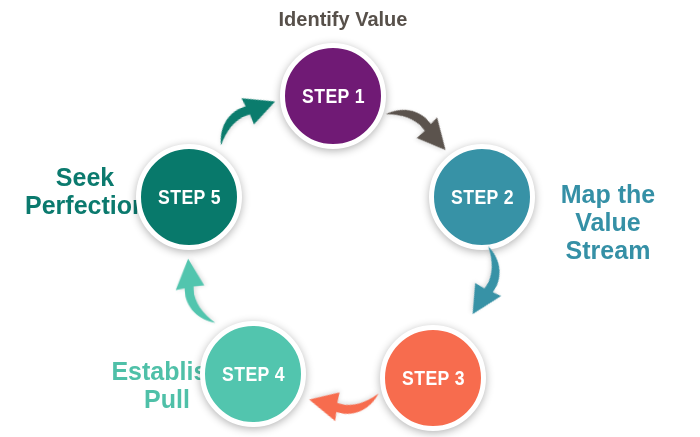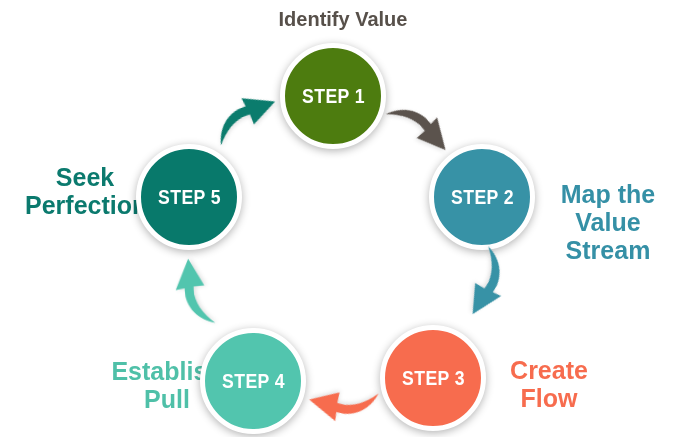--- a/index.html
+++ b/index.html
@@ -40,21 +40,21 @@
   .caption.big{font-size:20px;}
   .arrow{
     position:absolute;
     width:68px;height:42px;
     filter:drop-shadow(0 2px 2px rgba(0,0,0,0.12));
   }
   
   .pos-s1{left:280px;top:43px;}
   .pos-s2{left:429px;top:144px;}
   .pos-s3{left:380px;top:325px;justify-content:center;}
-  .pos-s4{left:200px;top:328px;}
+  .pos-s4{left:200px;top:321px;}
   .pos-s5{left:136px;top:144px;}
   
   .pos-c1{left:243px;top:8px;width:200px;}
   .pos-c2{left:538px;top:172px;width:140px;margin-top:8px;}
   .pos-c3{left:488px;top:356px;width:122px;}
   .pos-c4{left:58px;top:357px;width:132px;margin-left:43px;}
   .pos-c5{left:25px;top:163px;width:120px;}
   
   .pos-a51{left:212px;top:96px;transform:rotate(-18deg);}
   .pos-a12{left:387px;top:107px;transform:rotate(52deg);}
@@ -62,25 +62,24 @@
   .pos-a34{left:308px;top:382px;transform:rotate(196deg);}
   .pos-a45{left:161px;top:270px;transform:rotate(268deg);}
 </style>
 </head>
 <body>
 
 <div class="canvas">
 
   <div class="caption big pos-c1" style="color: rgb(87, 80, 74);">Identify Value</div>
   <div class="caption pos-c2" style="color: rgb(53, 144, 166);">Map the Value Stream</div>
-  <div class="caption pos-c3" style="color: rgb(247, 108, 78);">Create Flow</div>
   <div class="caption pos-c4" style="color: rgb(79, 192, 168);">Establish Pull</div>
   <div class="caption pos-c5" style="color: rgb(11, 122, 110);">Seek Perfection</div>
 
-  <div class="circle pos-s1" style="background-color: #4d7c0f;">
+  <div class="circle pos-s1" style="background-color: #701a75;">
     <span class="step-text">STEP 1</span>
   </div>
   <div class="circle pos-s2" style="background-color: rgb(55, 146, 166);">
     <span class="step-text">STEP 2</span>
   </div>
   <div class="circle pos-s3" style="background-color: rgb(247, 108, 78);">
     <span class="step-text">STEP 3</span>
   </div>
   <div class="circle pos-s4" style="background-color: rgb(82, 197, 174);">
     <span class="step-text">STEP 4</span>

